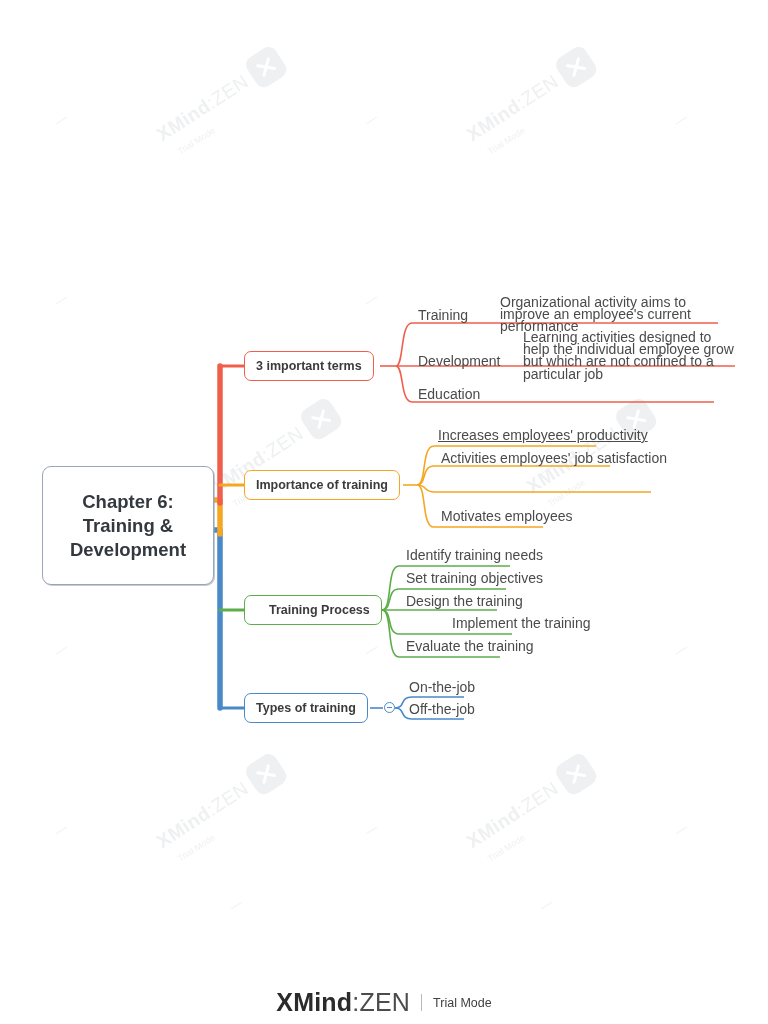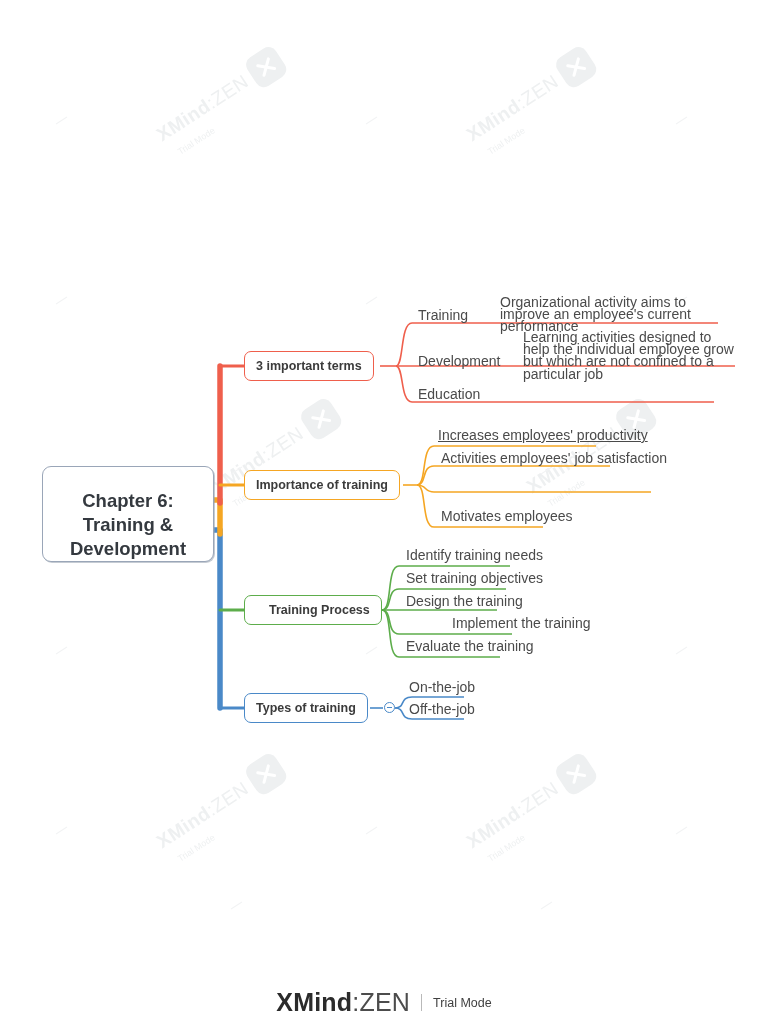--- a/index.html
+++ b/index.html
@@ -90,30 +90,30 @@
     overflow: visible;
   }
 
   .node {
     position: absolute;
     box-sizing: border-box;
     background: #ffffff;
     border-radius: 7px;
     display: flex;
     align-items: center;
-    justify-content: flex-end;
+    justify-content: center;
     text-align: center;
     font-weight: bold;
   }
 
   #central-topic {
     left: 42px;
     top: 466px;
     width: 172px;
-    height: 96px;
+    height: 119px;
     border: 1.6px solid #9aa6b8;
     border-radius: 9px;
     font-size: 18.5px;
     line-height: 24px;
     color: #34393f;
     box-shadow: 1px 1px 0 rgba(150,160,175,.55);
     flex-direction: column;
   }
 
   .main-node {

